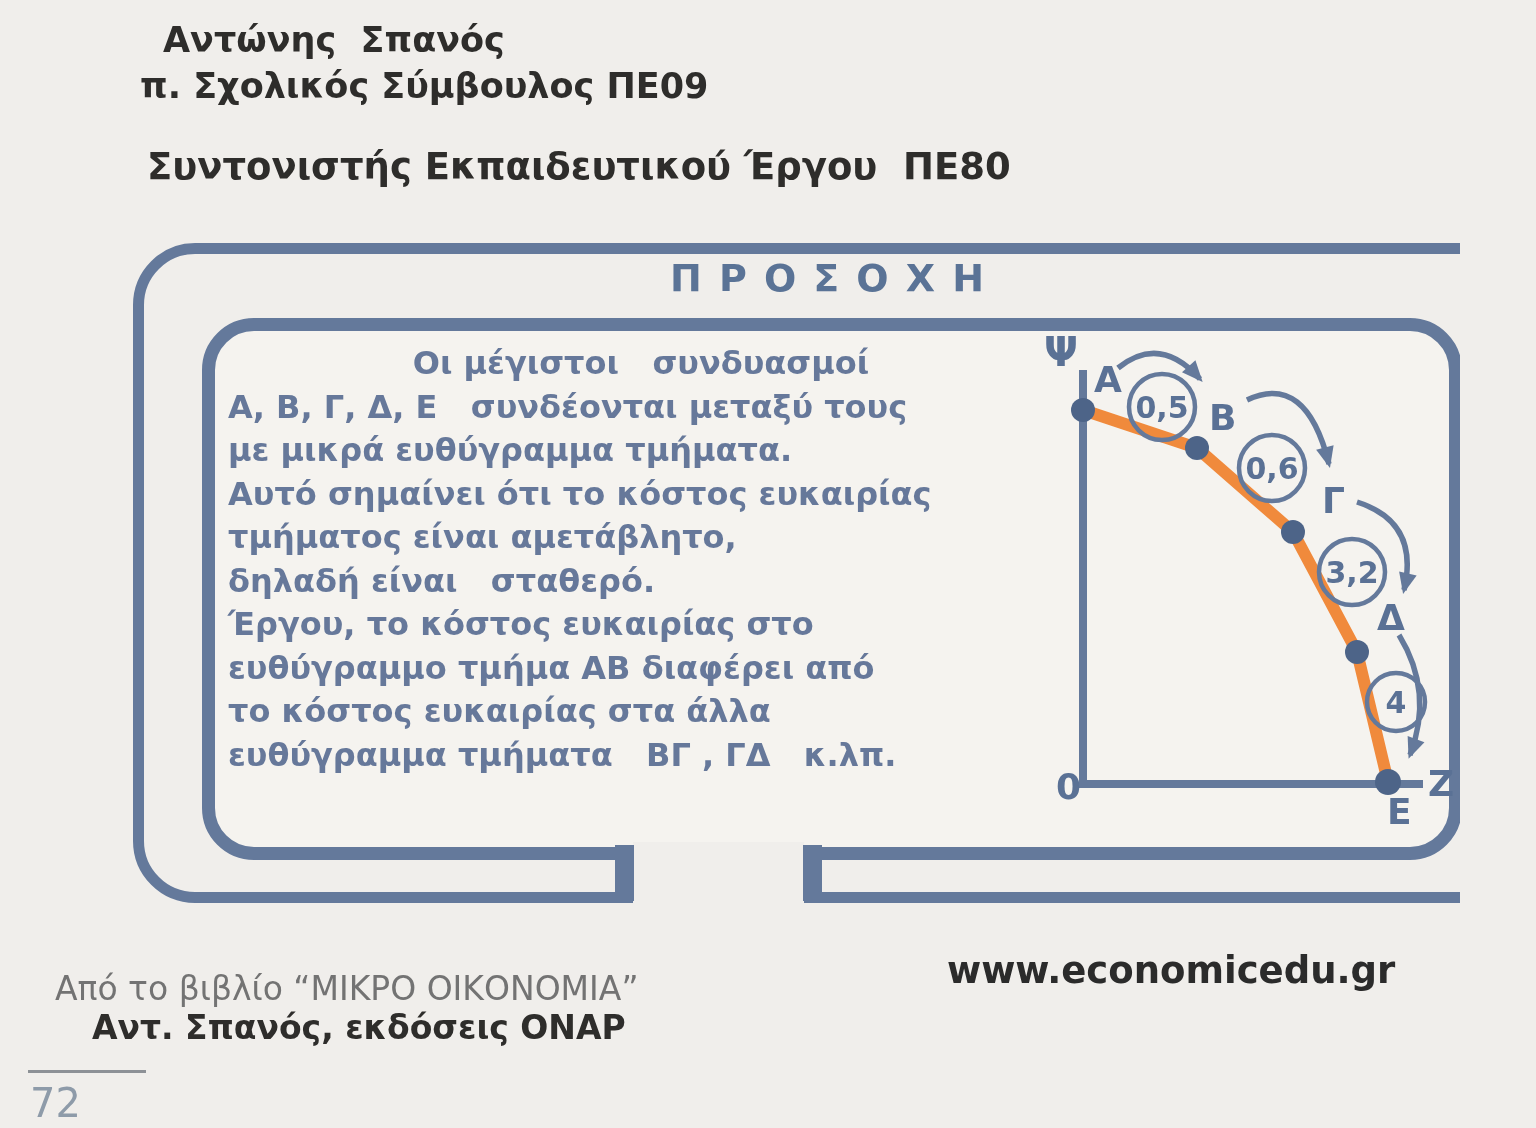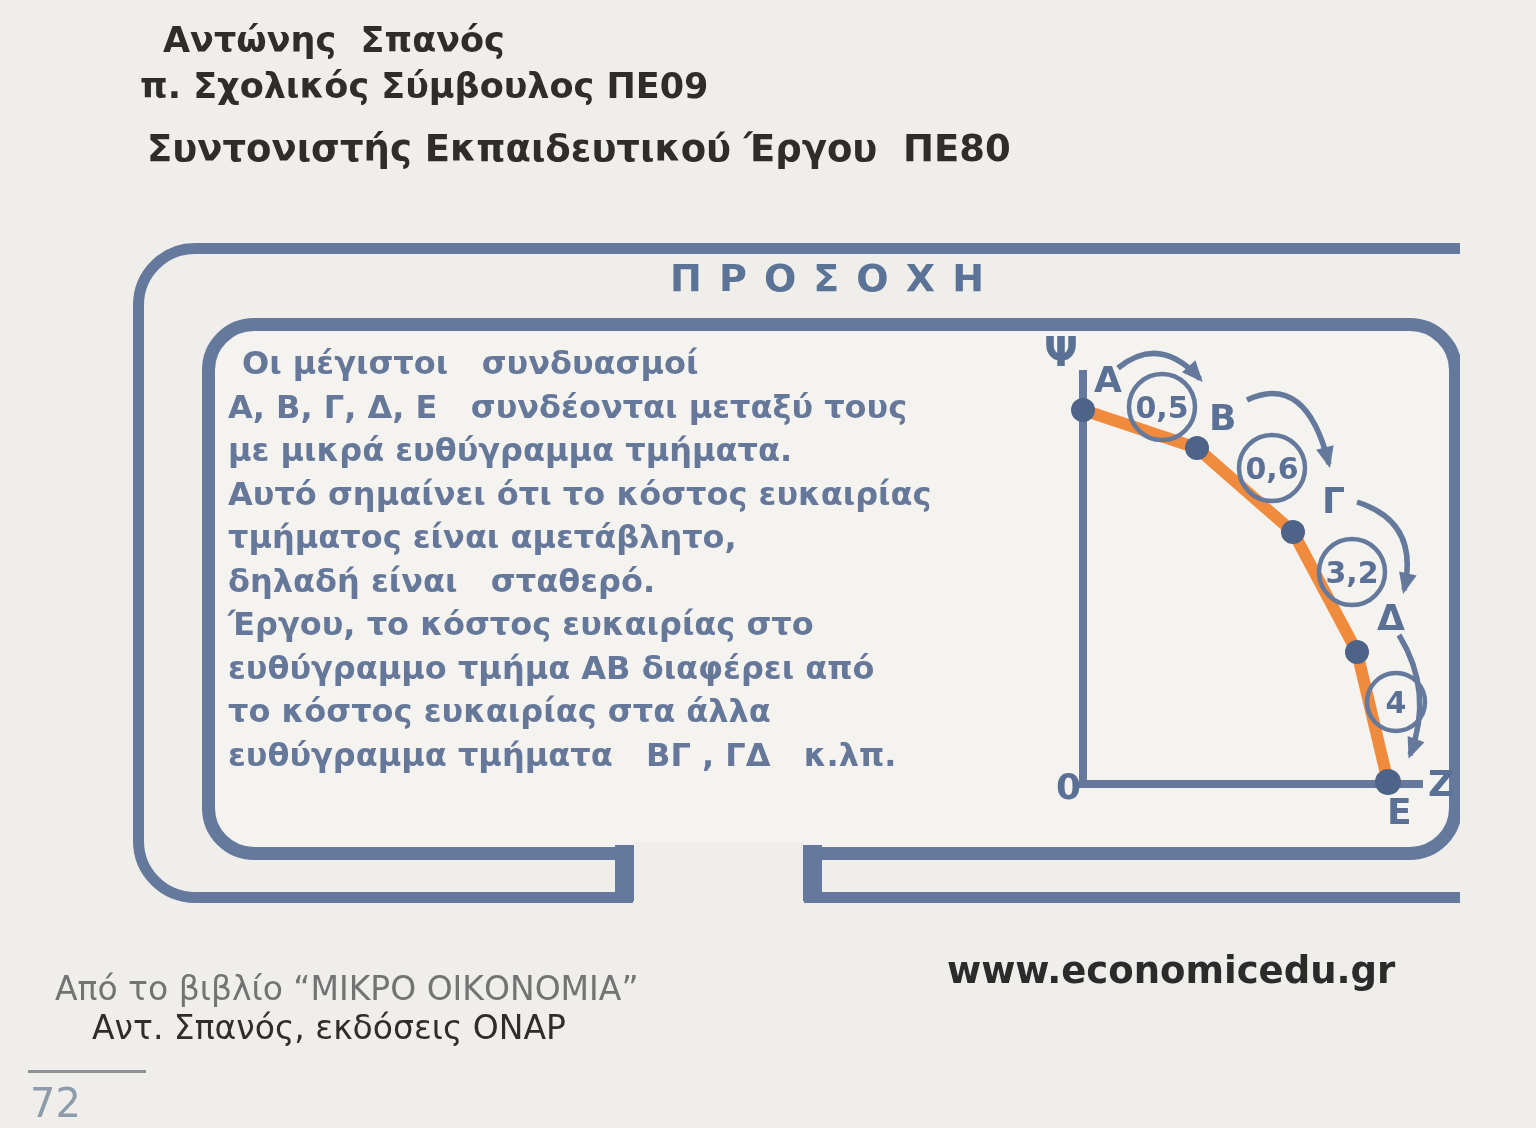--- a/index.html
+++ b/index.html
@@ -3,50 +3,50 @@
 <meta charset="utf-8">
 <style>
   html, body { margin:0; padding:0; }
   body { background:#f0eeeb; font-family:"DejaVu Sans", "Liberation Sans", sans-serif; }
   #page { position:relative; width:1460px; height:1128px; background:#f0eeeb; overflow:hidden; }
 
   
   .hdr { position:absolute; font-weight:bold; color:#2e2d2b; white-space:pre; }
   .h1 { left:163px; top:20px;  font-size:35px; }
   .h2 { left:140px; top:66px;  font-size:35px; }
-  .h3 { left:147px; top:127px; font-size:37px; }
+  .h3 { left:147px; top:145px; font-size:37px; }
 
   
   .outer-box { position:absolute; left:133px; top:243px; width:1388px; height:660px;
                border:11px solid #64799b; border-radius:62px; box-sizing:border-box; }
   .inner-box { position:absolute; left:202px; top:318px; width:1260px; height:542px;
                border:13px solid #64799b; border-radius:52px; box-sizing:border-box;
                background:#f5f3ef; }
   .attn-title { position:absolute; left:133px; top:256px; width:1388px; text-align:center;
                 font-size:38px; font-weight:bold; color:#5a7396;
                 letter-spacing:0.45em; text-indent:0.45em; }
   .gap-cover { position:absolute; left:633px; top:842px; width:171px; height:64px; background:#f0eeeb; }
   .cap { position:absolute; top:845px; width:19px; height:56px; background:#64799b; }
   .capL { left:615px; } .capR { left:803px; }
 
   
   .text-block { position:absolute; left:228px; top:342px; width:812px; }
   .bline { height:43.5px; line-height:43.5px; font-size:32px; font-weight:bold;
            color:#66789a; white-space:pre; }
-  .indent { padding-left:14px; }
+  .indent { padding-left:14px;text-align:center; }
   .und { text-decoration:underline; text-decoration-thickness:3px; text-underline-offset:5px; }
 
   
   svg.graph { position:absolute; left:1030px; top:338px; width:430px; height:495px; overflow:visible; }
   svg.graph text { font-family:"DejaVu Sans", "Liberation Sans", sans-serif; font-weight:bold; fill:#5a7195; }
 
   
   .website { position:absolute; left:947px; top:941px; font-size:37px; font-weight:bold; color:#2b2b2b;margin-top:8px; }
   .src1 { position:absolute; left:55px; top:969px;  font-size:33px; font-weight:normal; color:#737373; }
-  .src2 { position:absolute; left:92px; top:1008px; font-size:33px; font-weight:normal; color:#2e2d2b; }
+  .src2 { position:absolute; left:92px; top:1008px; font-size:33px; font-weight:bold; color:#2e2d2b; }
   .pg-line { position:absolute; left:28px; top:1070px; width:118px; height:3px; background:#8d9196; }
   .pg-num  { position:absolute; left:30px; top:1080px; font-size:40px; color:#8e9ba9; }
 </style>
 </head>
 <body>
 
 <div id="page">
 
   <div class="hdr h1">Αντώνης  Σπανός</div>
   <div class="hdr h2">π. Σχολικός Σύμβουλος ΠΕ09</div>

